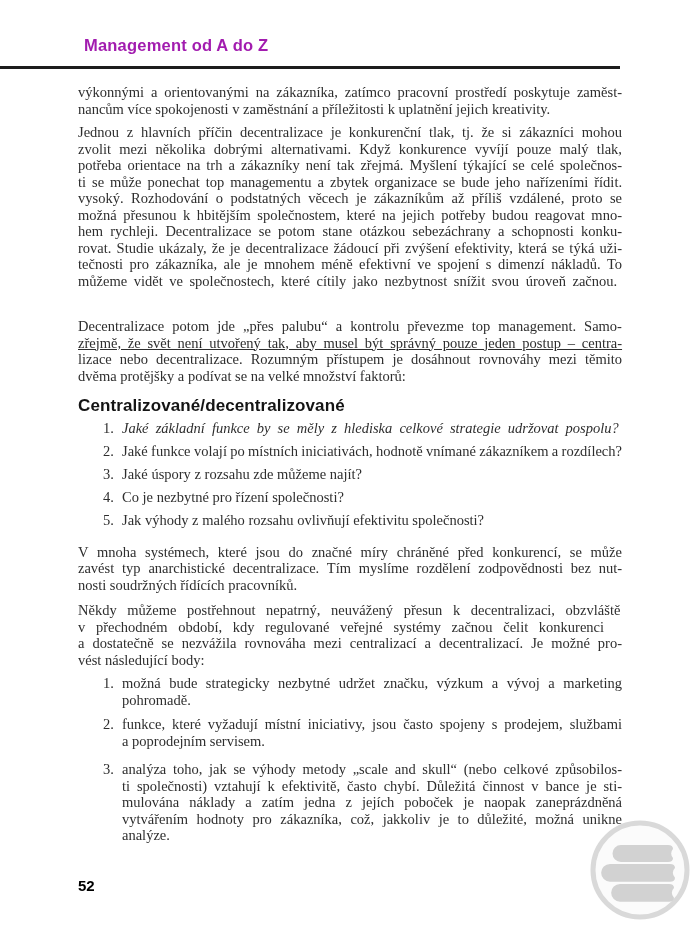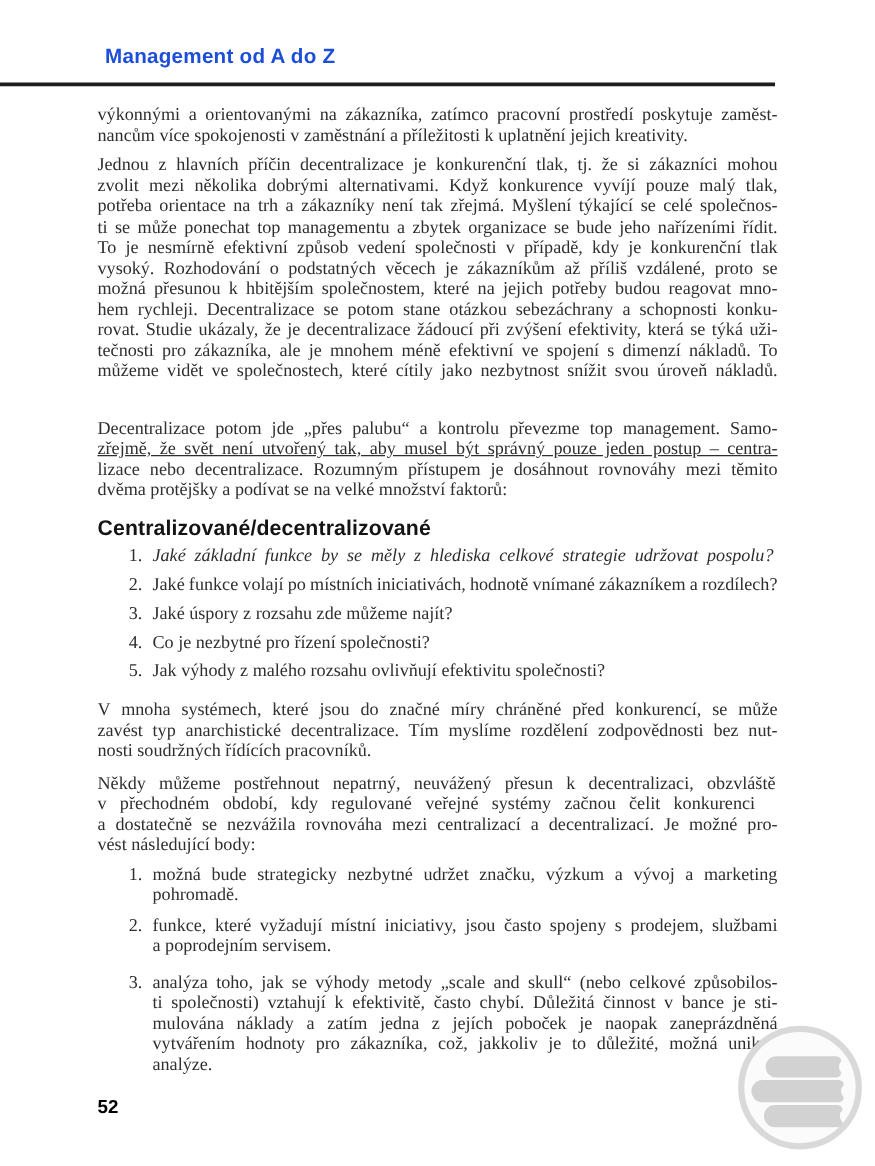--- a/index.html
+++ b/index.html
@@ -3,21 +3,21 @@
 <meta charset="utf-8">
 <style>
   html,body{margin:0;padding:0;background:#fff;}
   .page{
     position:relative;width:700px;height:933px;background:#ffffff;overflow:hidden;
     font-family:"Liberation Serif",serif;color:#2e2e2e;
   }
   .running-head{
     position:absolute;left:84px;top:36px;
     font-family:"Liberation Sans",sans-serif;font-weight:bold;
-    font-size:16.5px;color:#1d4ed8;letter-spacing:0.2px;
+    font-size:16.5px;color:#a21caf;letter-spacing:0.2px;
   }
   .head-rule{
     position:absolute;left:0;top:66px;width:620px;height:3px;background:#1d1d1d;
   }
   .body-block{
     position:absolute;left:78px;top:84px;width:544px;
     font-size:14.5px;line-height:16.5px;
   }
   .para{margin:0;}
   .para.p1{margin-bottom:7px;}
@@ -53,27 +53,26 @@
 
     <div class="para p1">
         <div class="jline" style="word-spacing: 3.27px;"><span>výkonnými a orientovanými na zákazníka, zatímco pracovní prostředí poskytuje zaměst-</span></div>
         <div class="jline" style="word-spacing: 0px;"><span>nancům více spokojenosti v zaměstnání a příležitosti k uplatnění jejich kreativity.</span></div>
       </div>
     <div class="para p2">
         <div class="jline" style="word-spacing: 4.07px;"><span>Jednou z hlavních příčin decentralizace je konkurenční tlak, tj. že si zákazníci mohou</span></div>
         <div class="jline" style="word-spacing: 4.55px;"><span>zvolit mezi několika dobrými alternativami. Když konkurence vyvíjí pouze malý tlak,</span></div>
         <div class="jline" style="word-spacing: 2.39px;"><span>potřeba orientace na trh a zákazníky není tak zřejmá. Myšlení týkající se celé společnos-</span></div>
         <div class="jline" style="word-spacing: 2.35px;"><span>ti se může ponechat top managementu a zbytek organizace se bude jeho nařízeními řídit.</span></div>
-        <div class="jline" style="word-spacing: 3.71px;"><span>To je nesmírně efektivní způsob vedení společnosti v případě, kdy je konkurenční tlak</span></div>
         <div class="jline" style="word-spacing: 3.88px;"><span>vysoký. Rozhodování o podstatných věcech je zákazníkům až příliš vzdálené, proto se</span></div>
         <div class="jline" style="word-spacing: 2.96px;"><span>možná přesunou k hbitějším společnostem, které na jejich potřeby budou reagovat mno-</span></div>
         <div class="jline" style="word-spacing: 3.63px;"><span>hem rychleji. Decentralizace se potom stane otázkou sebezáchrany a schopnosti konku-</span></div>
         <div class="jline" style="word-spacing: 1.55px;"><span>rovat. Studie ukázaly, že je decentralizace žádoucí při zvýšení efektivity, která se týká uži-</span></div>
         <div class="jline" style="word-spacing: 2.89px;"><span>tečnosti pro zákazníka, ale je mnohem méně efektivní ve spojení s dimenzí nákladů. To</span></div>
-        <div class="jline" style="word-spacing: 2.93px;"><span>můžeme vidět ve společnostech, které cítily jako nezbytnost snížit svou úroveň nákladů.</span></div>
+        <div class="jline" style="word-spacing: 2.93px;"><span>můžeme vidět ve společnostech, které cítily jako nezbytnost snížit svou úroveň začnou.</span></div>
         <div class="jline" style="word-spacing: 4.43px; margin-top: 29px;"><span>Decentralizace potom jde „přes palubu“ a kontrolu převezme top management. Samo-</span></div>
         <div class="jline" style="word-spacing: 3.14px; text-decoration: underline;"><span>zřejmě, že svět není utvořený tak, aby musel být správný pouze jeden postup – centra-</span></div>
         <div class="jline" style="word-spacing: 4.43px;"><span>lizace nebo decentralizace. Rozumným přístupem je dosáhnout rovnováhy mezi těmito</span></div>
         <div class="jline" style="word-spacing: 0px;"><span>dvěma protějšky a podívat se na velké množství faktorů:</span></div>
       </div>
 
     <h2 class="subhead">Centralizované/decentralizované</h2>
 
     <div class="list l1">
       <div class="item">

